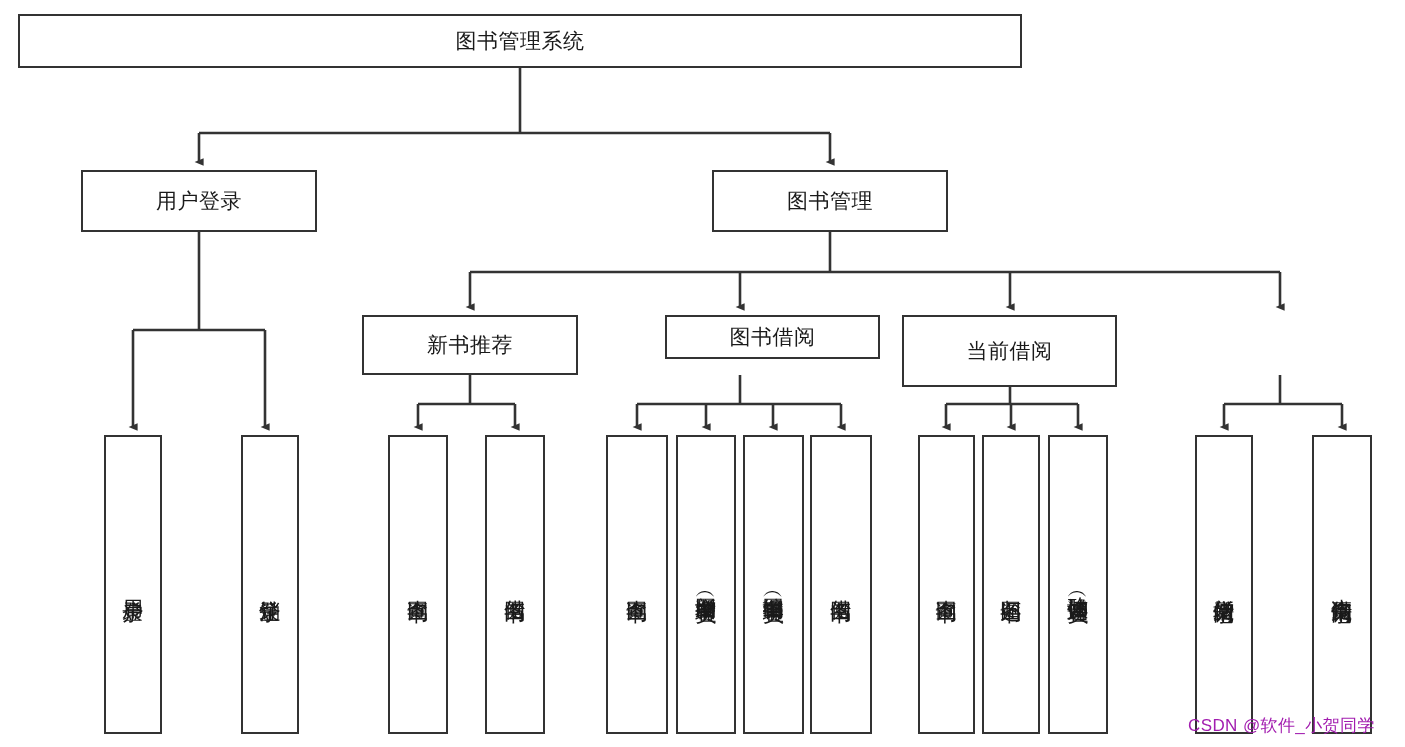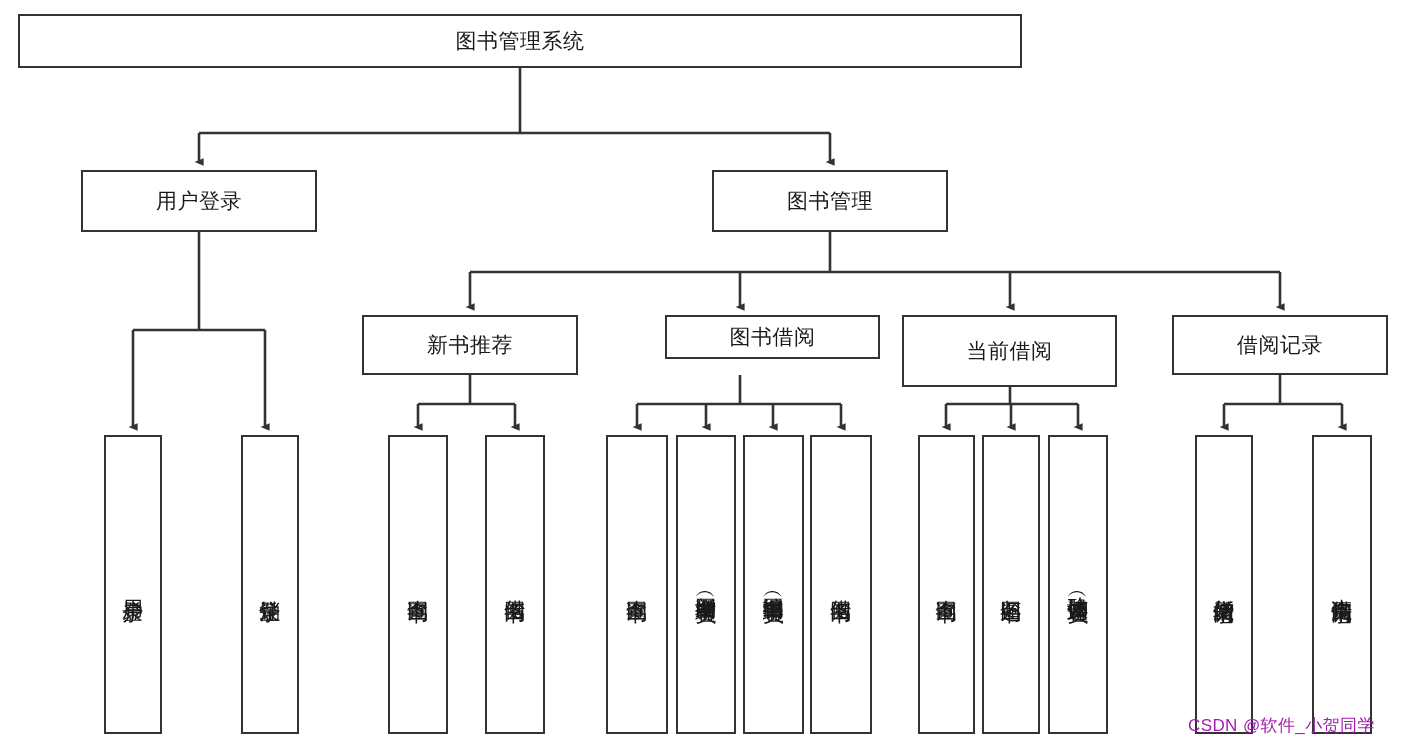--- a/index.html
+++ b/index.html
@@ -134,23 +134,20 @@
 
   <div class="node horizontal" style="left:362px; top:315px; width:216px; height:60px;">
     <span class="node-label">新书推荐</span>
   </div>
   <div class="node horizontal" style="left:633px; top:315px; width:215px; height:44px;margin-left:32px;">
     <span class="node-label">图书借阅</span>
   </div>
   <div class="node horizontal" style="left:902px; top:315px; width:215px; height:72px;">
     <span class="node-label">当前借阅</span>
   </div>
-  <div class="node horizontal" style="left:1172px; top:315px; width:216px; height:60px;">
-    <span class="node-label">借阅记录</span>
-  </div>
 
   <div class="node vertical" style="left:104px; top:435px; width:58px; height:299px;">
     <span class="node-label">用户登录</span>
   </div>
   <div class="node vertical" style="left:241px; top:435px; width:58px; height:299px;">
     <span class="node-label">注销登录</span>
   </div>
 
   <div class="node vertical" style="left:388px; top:435px; width:60px; height:299px;">
     <span class="node-label">查询图书</span>

